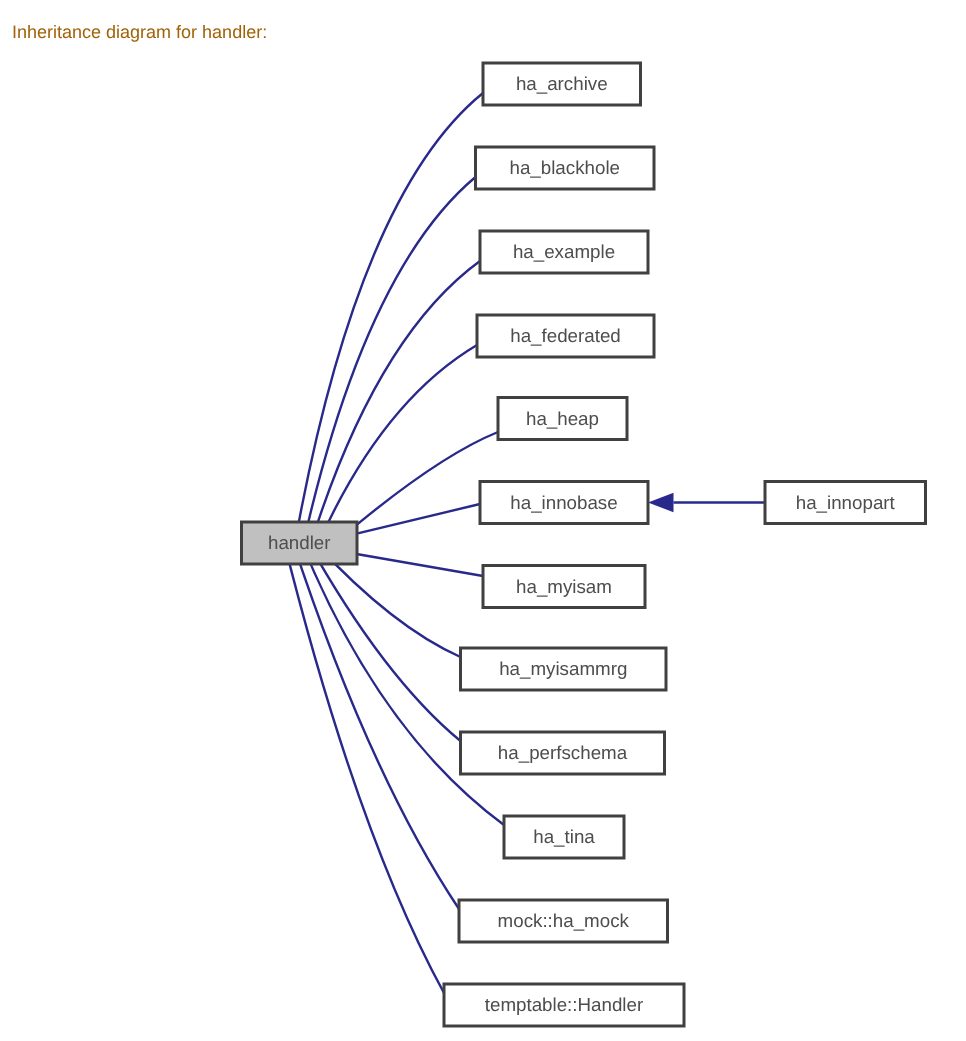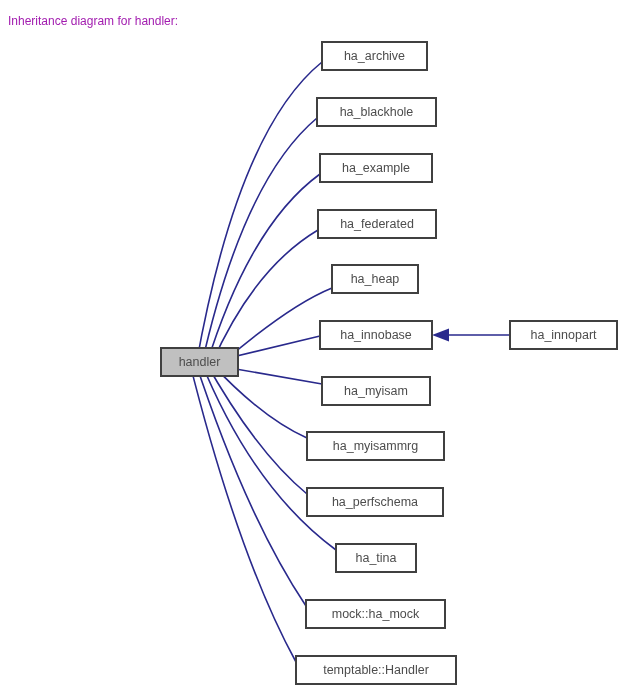--- a/index.html
+++ b/index.html
@@ -14,21 +14,21 @@
     color: #333333;
     overflow: hidden;
     position: relative;
   }
   #caption {
     position: absolute;
     left: 8px;
     top: 14px;
     font-size: 12px;
     line-height: 14px;
-    color: #a21caf;
+    color: #a16207;
     white-space: nowrap;
   }
   #diagram-wrap {
     position: absolute;
     left: 0;
     top: 0;
     width: 644px;
     height: 694px;
   }
   svg {

